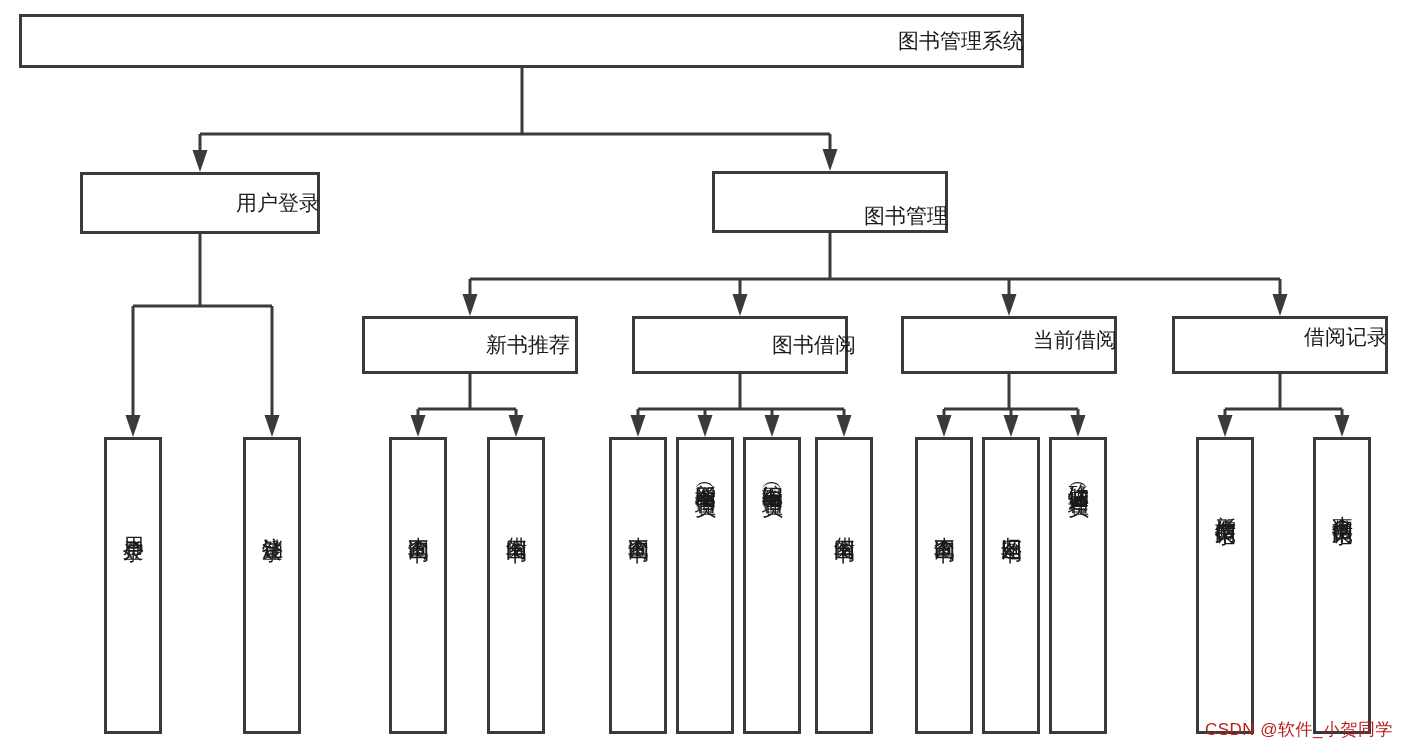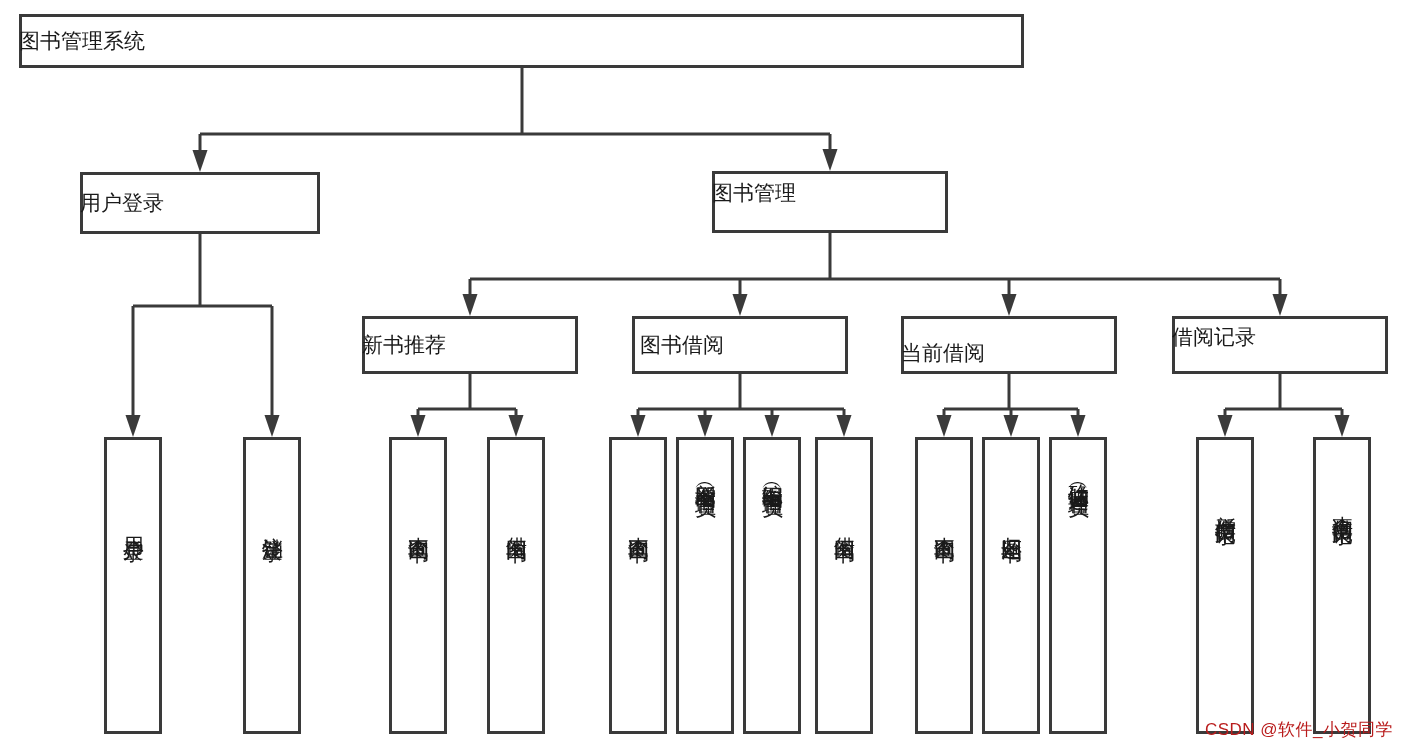--- a/index.html
+++ b/index.html
@@ -56,21 +56,21 @@
     font-size: 21px;
     line-height: 1.28;
     letter-spacing: 2px;
     color: #1a1a1a;
     white-space: nowrap;
   }
   .hlabel-wrap {
     position: absolute;
     display: flex;
     align-items: center;
-    justify-content: flex-start;
+    justify-content: flex-end;
     pointer-events: none;
   }
   .hlabel-text {
     font-family: "Liberation Sans", "DejaVu Sans", sans-serif;
     font-size: 21px;
     color: #1a1a1a;
     white-space: nowrap;
   }
   #watermark {
     position: absolute;
@@ -165,30 +165,30 @@
         <rect x="1314.5" y="438.5" width="55" height="294" class="node-box"></rect>
       </g>
   </svg>
   <div id="label-layer">
       <div class="hlabel-wrap" style="left: 19px; top: 14px; width: 1005px; height: 54px;">
         <div class="hlabel-text">图书管理系统</div>
       </div>
       <div class="hlabel-wrap" style="left: 80px; top: 172px; width: 240px; height: 62px;">
         <div class="hlabel-text">用户登录</div>
       </div>
-      <div class="hlabel-wrap" style="left: 712px; top: 163px; width: 236px; height: 60px;">
+      <div class="hlabel-wrap" style="left: 712px; top: 186px; width: 236px; height: 60px;">
         <div class="hlabel-text">图书管理</div>
       </div>
       <div class="hlabel-wrap" style="left: 362px; top: 316px; width: 208px; height: 58px;">
         <div class="hlabel-text">新书推荐</div>
       </div>
       <div class="hlabel-wrap" style="left: 632px; top: 316px; width: 216px; height: 58px; margin-left: 8px;">
         <div class="hlabel-text">图书借阅</div>
       </div>
-      <div class="hlabel-wrap" style="left: 901px; top: 317px; width: 216px; height: 71px;">
+      <div class="hlabel-wrap" style="left: 901px; top: 304px; width: 216px; height: 71px;">
         <div class="hlabel-text">当前借阅</div>
       </div>
       <div class="hlabel-wrap" style="left: 1172px; top: 316px; width: 216px; height: 42px;">
         <div class="hlabel-text">借阅记录</div>
       </div>
       <div class="vlabel-wrap" style="left: 104px; top: 437px; width: 58px; height: 297px; align-items: flex-start; padding-top: 82.74px; box-sizing: border-box;">
         <div class="vlabel-text">用户登录</div>
       </div>
       <div class="vlabel-wrap" style="left: 243px; top: 437px; width: 58px; height: 297px; align-items: flex-start; padding-top: 82.74px; box-sizing: border-box;">
         <div class="vlabel-text">注销登录</div>

